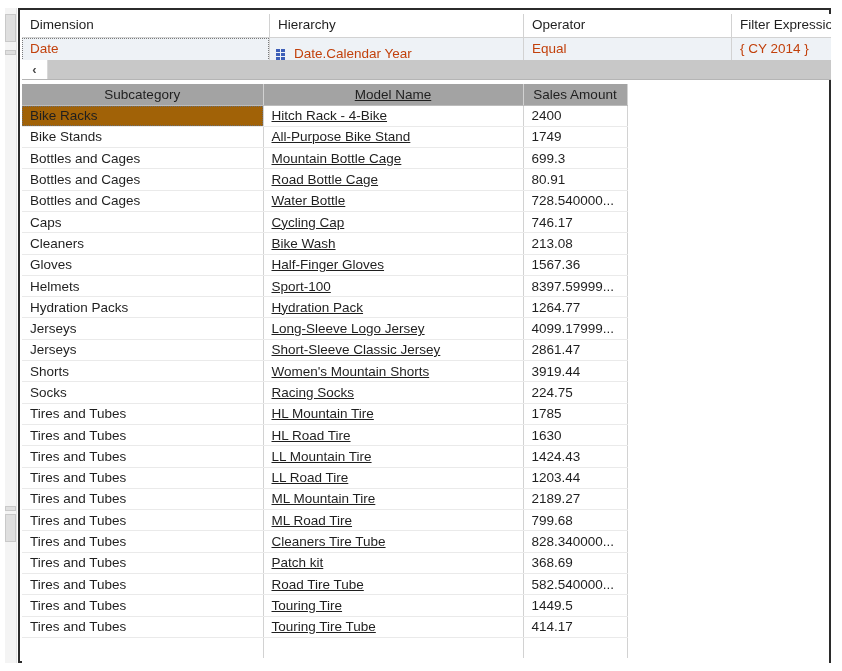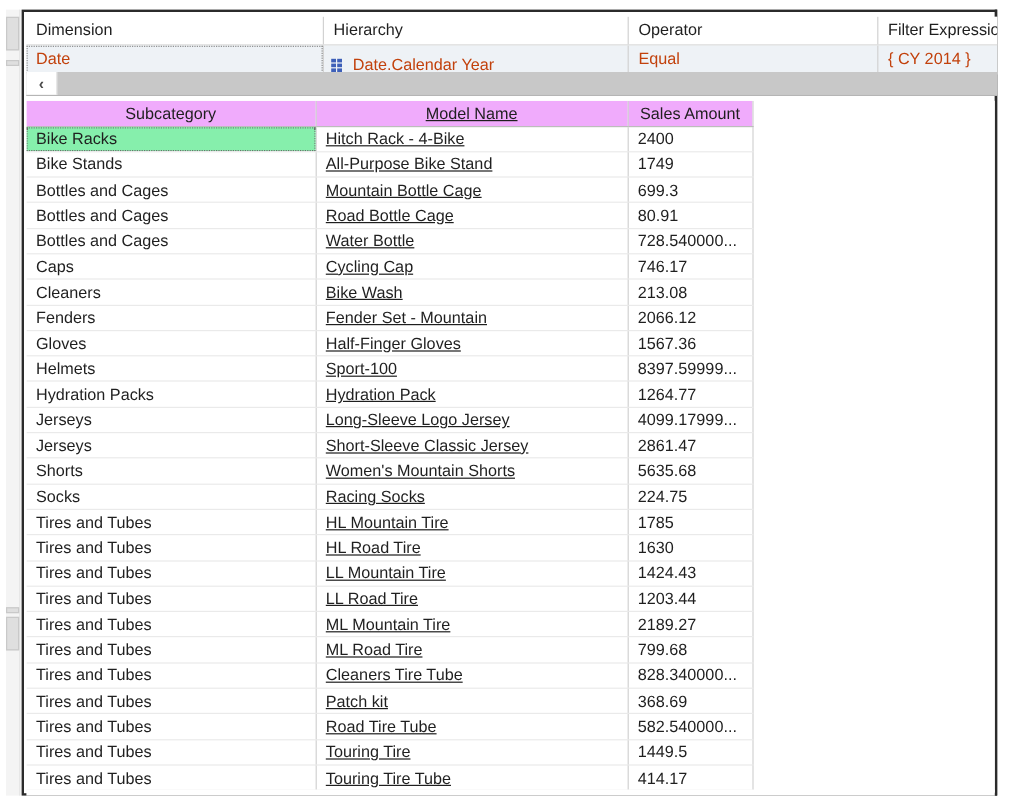--- a/index.html
+++ b/index.html
@@ -162,41 +162,41 @@
     width: 605px;
     font-size: 13.5px;
     color: #1f1f1f;
   }
   table.grid th {
     font-weight: normal;
     text-align: center;
     height: 21px;
     border-right: 1px solid #d2d2d2;
     border-bottom: 1px solid #bcbcbc;
-    background: #f0abfc;
+    background: #a3a3a3;
     padding: 0;
     box-sizing: border-box;
   }
   table.grid th:last-child { border-right: 1px solid #d2d2d2; }
   table.grid td {
     height: 21.3px;
     border-right: 1px solid #d2d2d2;
     border-bottom: 1px solid #eaeaea;
     padding: 0 0 0 8px;
     box-sizing: border-box;
     white-space: nowrap;
     overflow: hidden;
     vertical-align: middle;
   }
   .col-sub  { width: 241px; }
   .col-mod  { width: 260px; text-decoration: underline; }
   .col-amt  { width: 104px; }
 
   td.selected {
-    background: #86efac;
+    background: #a16207;
     position: relative;
   }
   td.selected .focusline {
     position: absolute;
     left: 0; top: 0; right: 0; bottom: 0;
     border: 1px dotted #6d6d6d;
     pointer-events: none;
   }
 
   
@@ -293,25 +293,20 @@
             <td class="col-sub">Caps</td>
             <td class="col-mod">Cycling Cap</td>
             <td class="col-amt">746.17</td>
           </tr>
           <tr>
             <td class="col-sub">Cleaners</td>
             <td class="col-mod">Bike Wash</td>
             <td class="col-amt">213.08</td>
           </tr>
           <tr>
-            <td class="col-sub">Fenders</td>
-            <td class="col-mod">Fender Set - Mountain</td>
-            <td class="col-amt">2066.12</td>
-          </tr>
-          <tr>
             <td class="col-sub">Gloves</td>
             <td class="col-mod">Half-Finger Gloves</td>
             <td class="col-amt">1567.36</td>
           </tr>
           <tr>
             <td class="col-sub">Helmets</td>
             <td class="col-mod">Sport-100</td>
             <td class="col-amt">8397.59999...</td>
           </tr>
           <tr>
@@ -325,21 +320,21 @@
             <td class="col-amt">4099.17999...</td>
           </tr>
           <tr>
             <td class="col-sub">Jerseys</td>
             <td class="col-mod">Short-Sleeve Classic Jersey</td>
             <td class="col-amt">2861.47</td>
           </tr>
           <tr>
             <td class="col-sub">Shorts</td>
             <td class="col-mod">Women's Mountain Shorts</td>
-            <td class="col-amt">5635.68</td>
+            <td class="col-amt">3919.44</td>
           </tr>
           <tr>
             <td class="col-sub">Socks</td>
             <td class="col-mod">Racing Socks</td>
             <td class="col-amt">224.75</td>
           </tr>
           <tr>
             <td class="col-sub">Tires and Tubes</td>
             <td class="col-mod">HL Mountain Tire</td>
             <td class="col-amt">1785</td>

